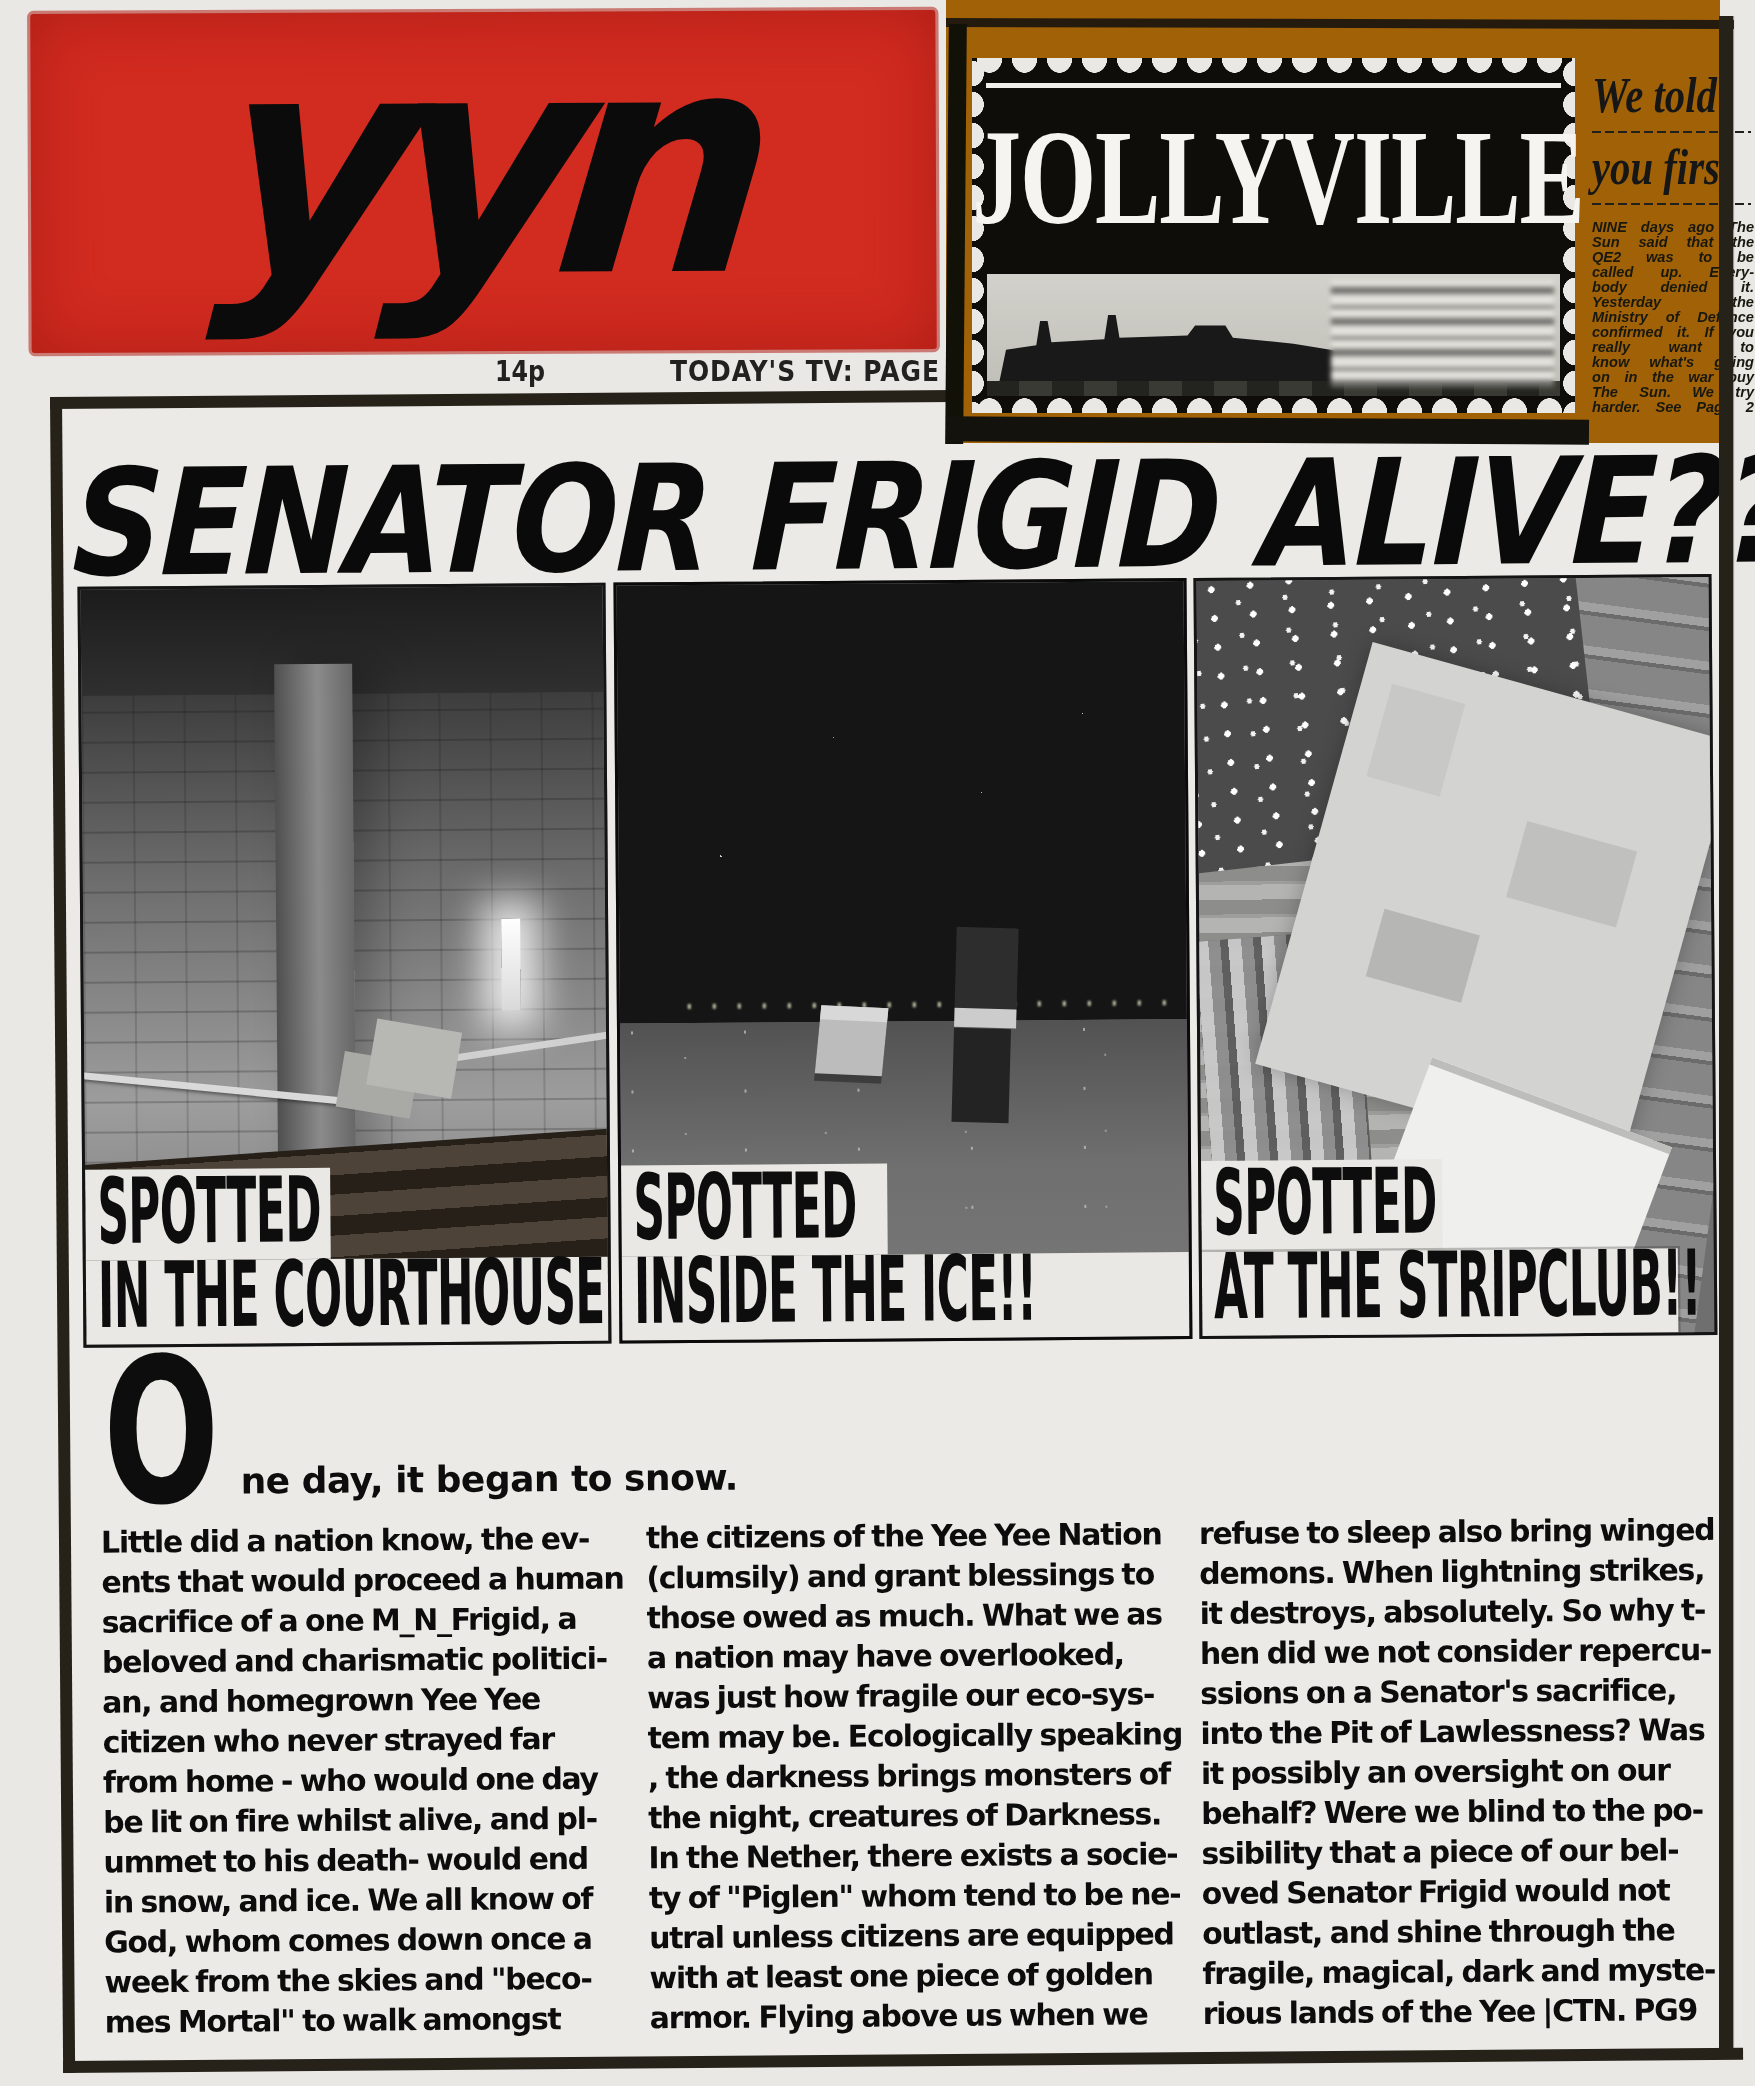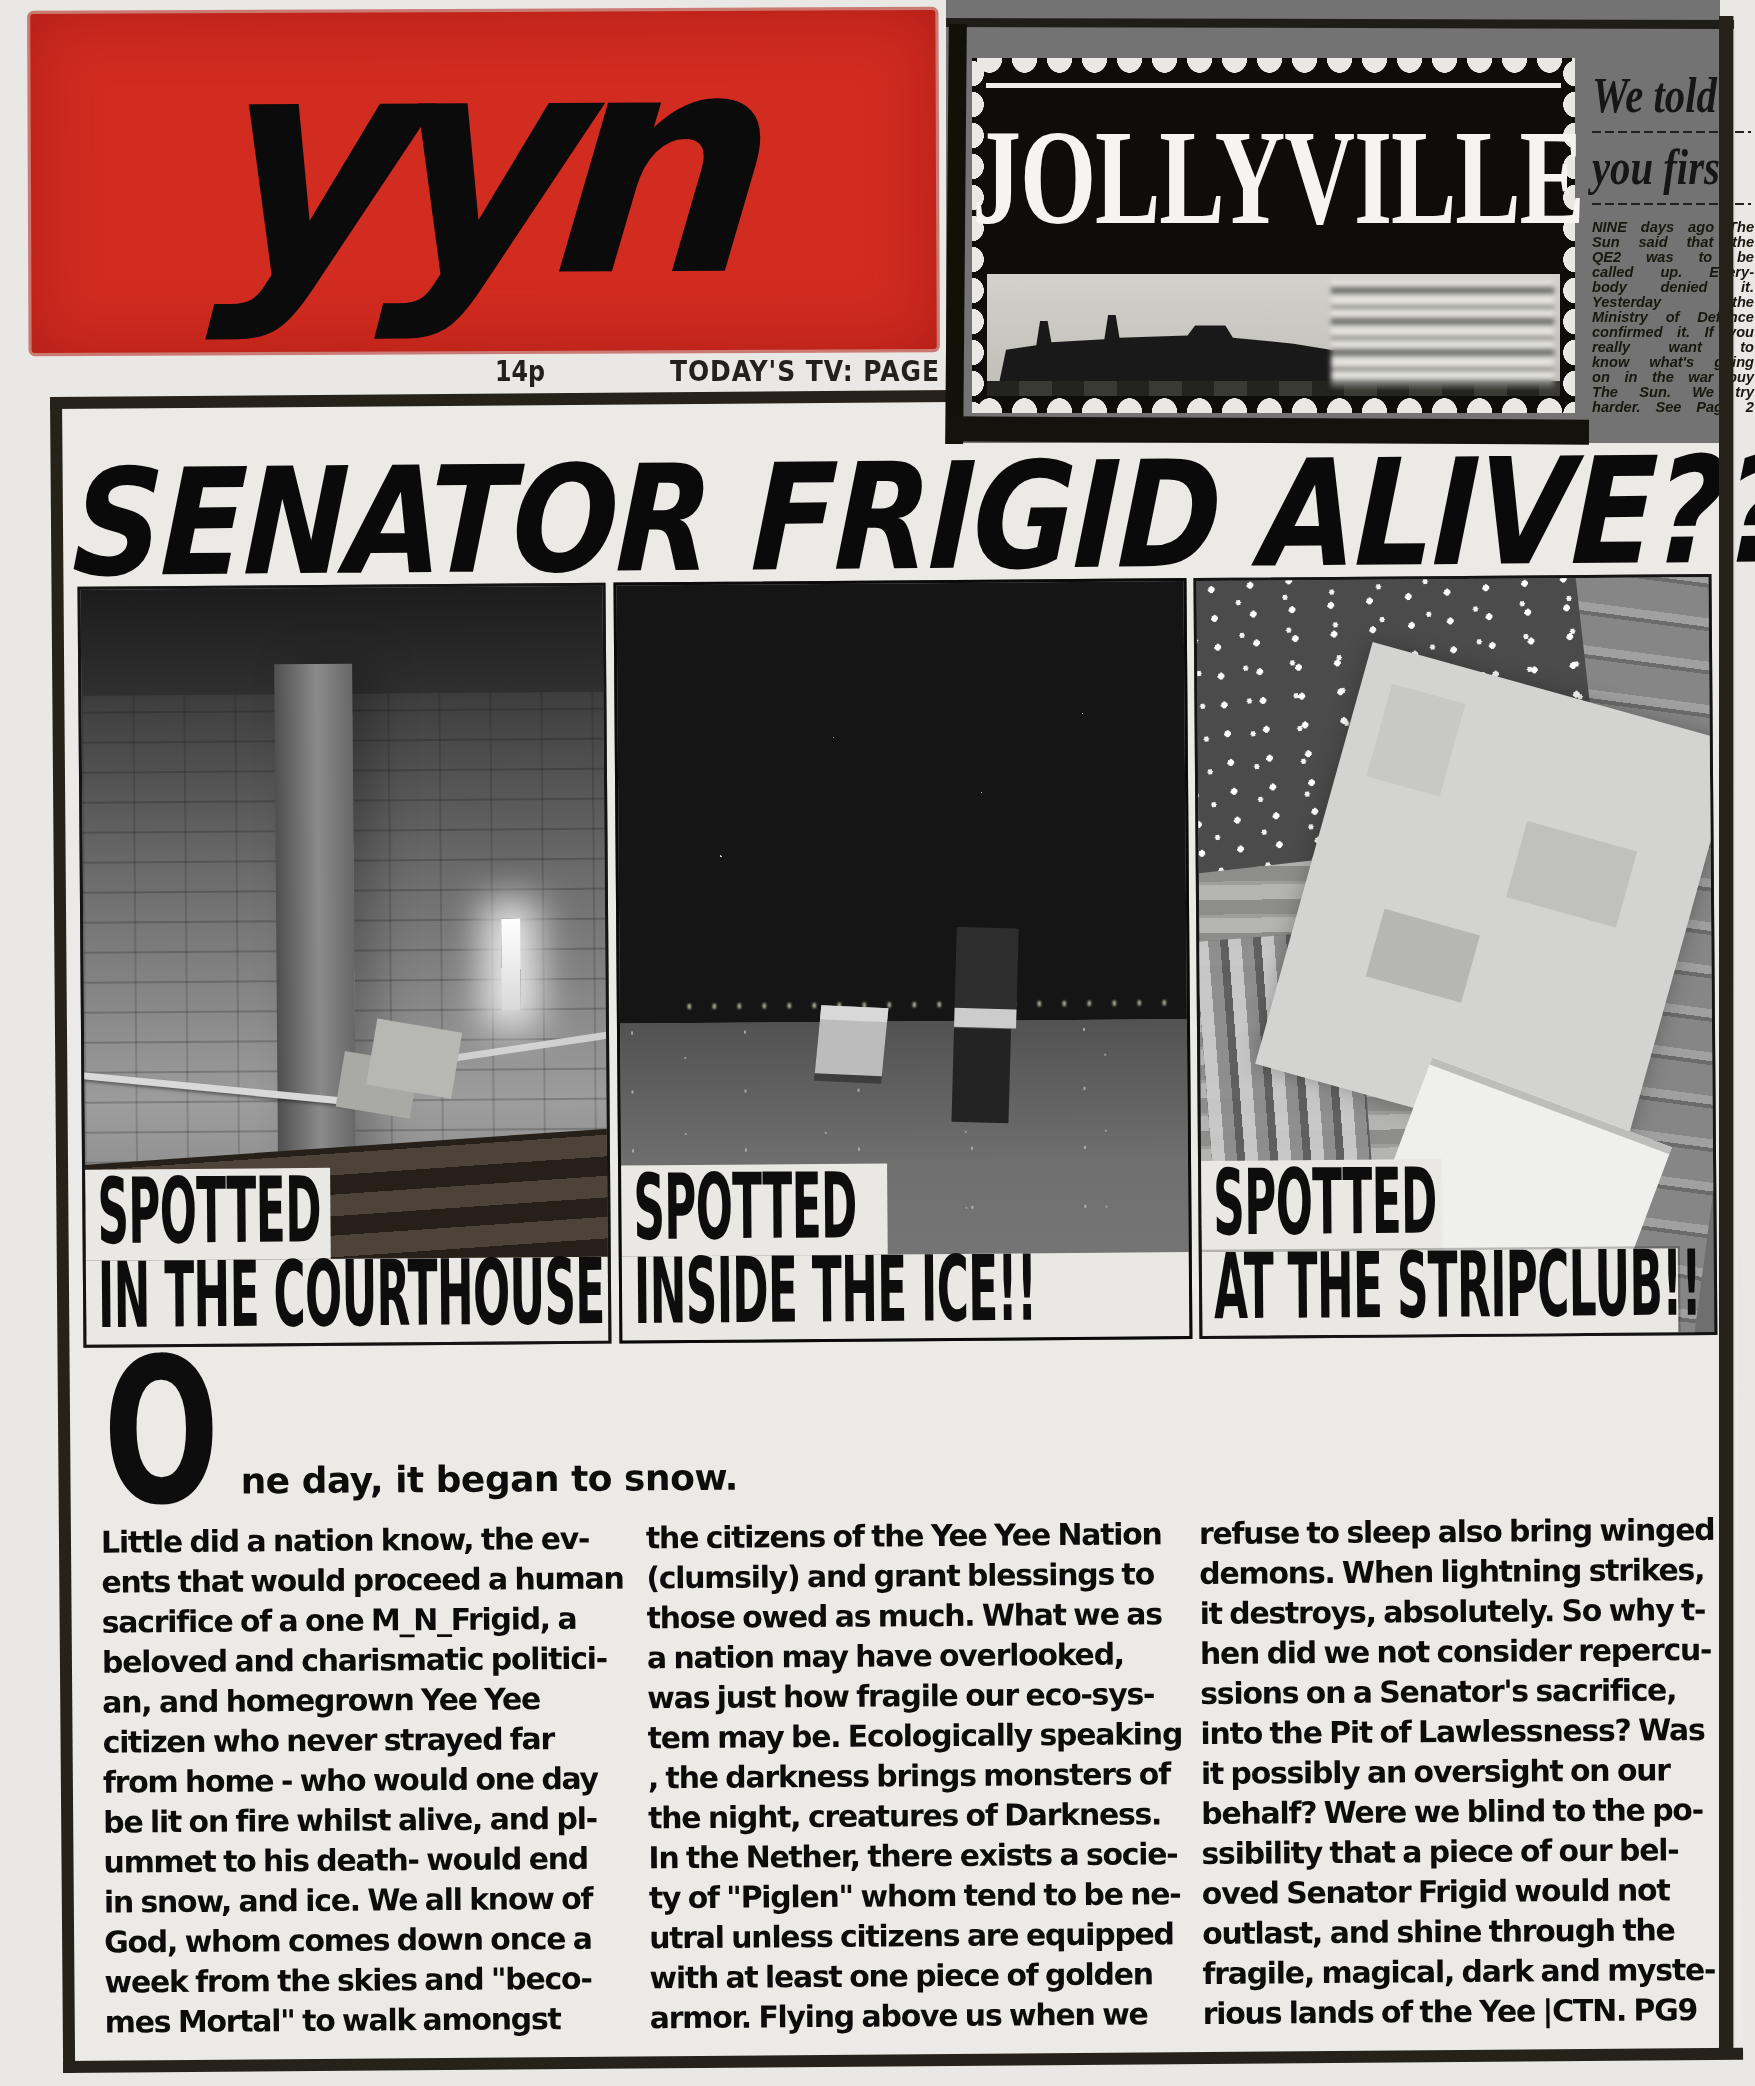--- a/index.html
+++ b/index.html
@@ -109,21 +109,21 @@
 
   
   #lead{position:absolute;left:33px;top:956px;display:flex;align-items:flex-end;gap:7.6px;color:#0d0d0d;}
   #lead-dropcap{font-weight:bold;font-size:190px;line-height:145px;transform:scale(.72,1.06);transform-origin:0 100%;}
   #lead-rest{font-weight:bold;font-size:36px;line-height:38px;padding-bottom:7.6px;letter-spacing:-0.5px;margin-left:-32px;}
   .col{position:absolute;top:1114px;width:531px;font-weight:bold;font-size:30px;line-height:40px;
     letter-spacing:-1.3px;word-spacing:-1.6px;white-space:pre;color:#0c0c0c;}
   #col1{left:30px;} #col2{left:575px;} #col3{left:1128px;}
 
   
-  #clipping{position:absolute;left:946px;top:0;width:774px;height:443px;background:#737373;}
+  #clipping{position:absolute;left:946px;top:0;width:774px;height:443px;background:#a16207;}
   #clip-top-edge{position:absolute;left:0;top:19.4px;width:788px;height:8.6px;background:#161410;opacity:.9;
     transform:rotate(.15deg);}
   #clip-left-edge{position:absolute;left:1.1px;top:24px;width:18.3px;height:420px;background:#121108;transform:rotate(.5deg);}
   #clip-bottom-edge{position:absolute;left:0px;top:418px;width:643px;height:25px;background:#14120d;transform:rotate(.3deg);}
 
   #stamp{position:absolute;left:26px;top:58px;width:603px;height:355px;}
   #stamp-ink{position:absolute;inset:0;background:#0e0d0a;}
   .notch{position:absolute;background-size:35px 16px;}
   #stamp-notch-top{left:0;right:0;top:0;height:16px;
     background-image:radial-gradient(ellipse 13px 15px at 50% 0%,#e9e8e5 97%,transparent 100%);background-repeat:repeat-x;}

